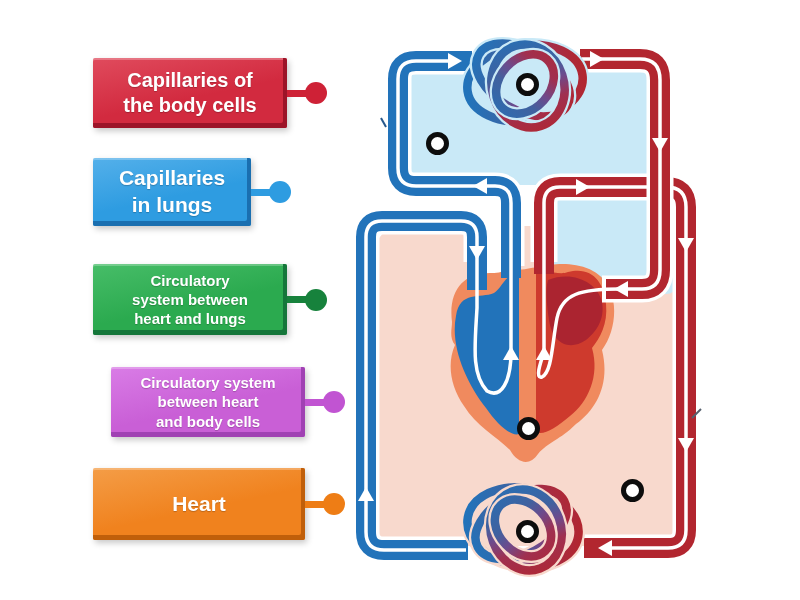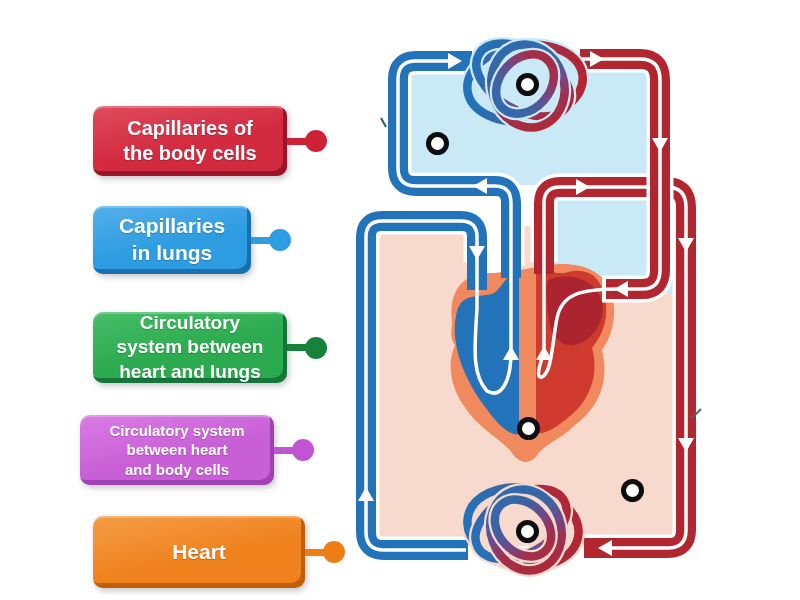--- a/index.html
+++ b/index.html
@@ -1,23 +1,23 @@
 <!DOCTYPE html>
 <html style="--vessel-blue: #2273ba; --vessel-red: #b2262f; --lungs-region: #c9e9f7; --body-region: #f8d9cd; --heart-outline: #f08a5e; --heart-left: #2273ba; --heart-right: #ce3a2d; --heart-atrium-dark: #ab2430;"><head>
 <meta charset="utf-8">
 <style>
   html,body{margin:0;padding:0;background:#fff;width:800px;height:600px;overflow:hidden;
     font-family:"Liberation Sans",sans-serif;}
   #stage{position:relative;width:800px;height:600px;background:#fff;}
 
   
-  .label{position:absolute;border-radius:10px;display:flex;align-items:center;justify-content:center;
+  .label{position:absolute;border-radius:2px;display:flex;align-items:center;justify-content:center;
     background:linear-gradient(168deg,var(--c-light) 0%,var(--c-base) 55%,var(--c-base) 100%);
     box-shadow:inset -4px -5px 0 var(--c-dark), inset 0 2px 0 rgba(255,255,255,.25), 2px 3px 6px rgba(0,0,0,.22);
-    cursor:pointer;margin-top:48px;}
+    cursor:pointer;}
   .label-text{color:#fff;font-weight:700;text-align:center;white-space:pre-line;line-height:1.27;
     text-shadow:0 1px 1px rgba(0,0,0,.22);width:100%;}
   .stub{position:absolute;left:100%;top:calc(50% - 3.5px);width:20px;height:7px;background:var(--c-dot);}
   .dot{position:absolute;left:calc(100% + 18px);top:calc(50% - 11px);width:22px;height:22px;border-radius:50%;
     background:var(--c-dot);}
 
   
   #diagram{position:absolute;left:0;top:0;width:800px;height:600px;}
   .region-lungs{fill:var(--lungs-region);}
   .region-body{fill:var(--body-region);}
@@ -151,27 +151,27 @@
       <div class="stub"></div>
       <div class="dot"></div>
     </div>
     <div class="label" style="left: 93px; top: 158px; width: 158px; height: 68px; --c-base: #2e9ce1; --c-light: #54b0ea; --c-dark: #1a6fb0; --c-dot: #2e9ce1;">
       <div class="label-text" style="font-size: 21px;">Capillaries
 in lungs</div>
       <div class="stub"></div>
       <div class="dot"></div>
     </div>
     <div class="label" style="left: 93px; top: 264px; width: 194px; height: 71px; --c-base: #2baa4f; --c-light: #47bd68; --c-dark: #15763a; --c-dot: #17823c;">
-      <div class="label-text" style="font-size: 19px;">Circulatory
+      <div class="label-text" style="font-size: 15px;">Circulatory
 system between
 heart and lungs</div>
       <div class="stub"></div>
       <div class="dot"></div>
     </div>
-    <div class="label" style="left: 80px; top: 367px; width: 194px; height: 70px; --c-base: #c95fd6; --c-light: #d97ce6; --c-dark: #a041b3; --c-dot: #c154d2;">
+    <div class="label" style="left: 111px; top: 367px; width: 194px; height: 70px; --c-base: #c95fd6; --c-light: #d97ce6; --c-dark: #a041b3; --c-dot: #c154d2;">
       <div class="label-text" style="font-size: 15px;">Circulatory system
 between heart
 and body cells</div>
       <div class="stub"></div>
       <div class="dot"></div>
     </div>
     <div class="label" style="left: 93px; top: 468px; width: 212px; height: 72px; --c-base: #f0821e; --c-light: #f49d47; --c-dark: #c05f0a; --c-dot: #ee7d15;">
       <div class="label-text" style="font-size: 21px;">Heart</div>
       <div class="stub"></div>
       <div class="dot"></div>

